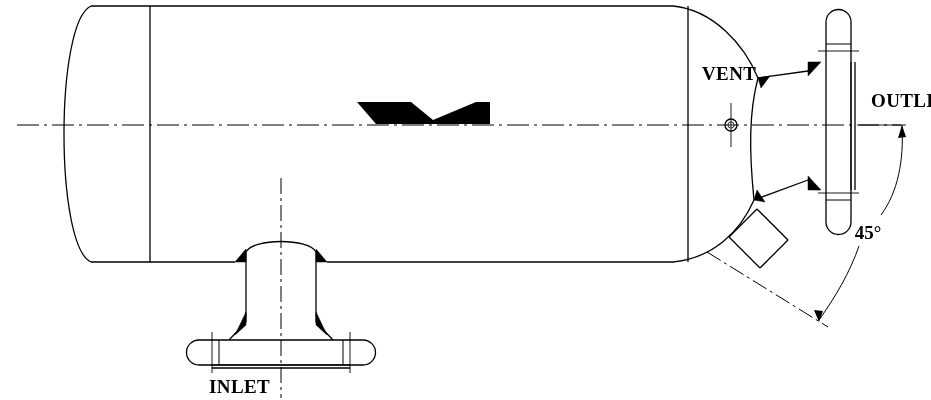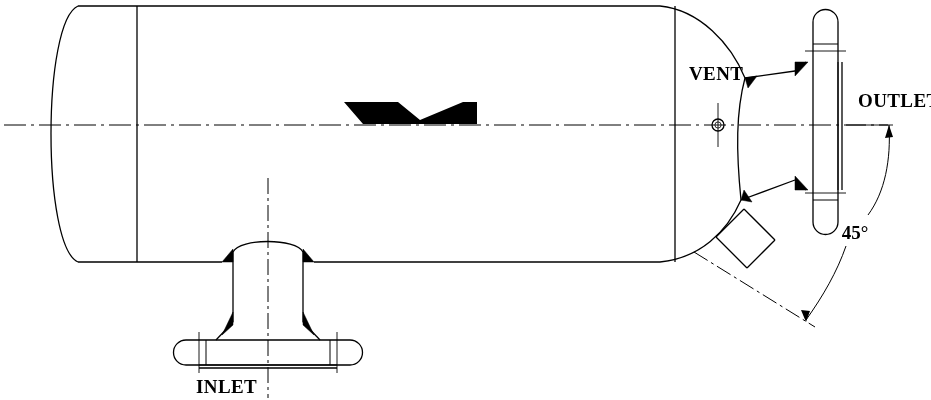--- a/index.html
+++ b/index.html
@@ -11,20 +11,21 @@
     width: 931px;
     height: 400px;
     overflow: hidden;
     font-family: "Liberation Serif", "DejaVu Serif", serif;
   }
   #drawing-root {
     position: relative;
     width: 803px;
     height: 400px;
     background: #ffffff;
+    margin-left: 13px;
   }
   svg.cad {
     position: absolute;
     top: 0;
     left: 0;
     width: 931px;
     height: 400px;
     display: block;
   }
   .ln {

